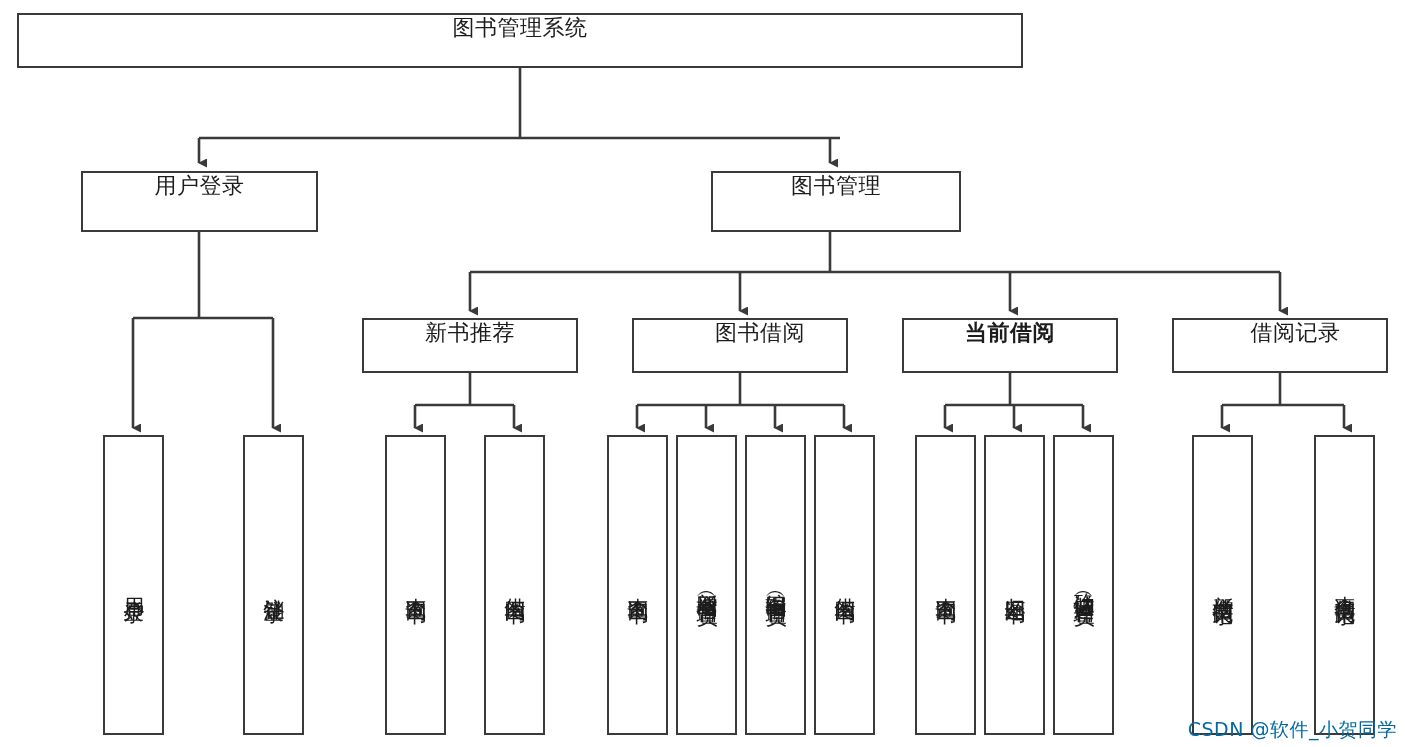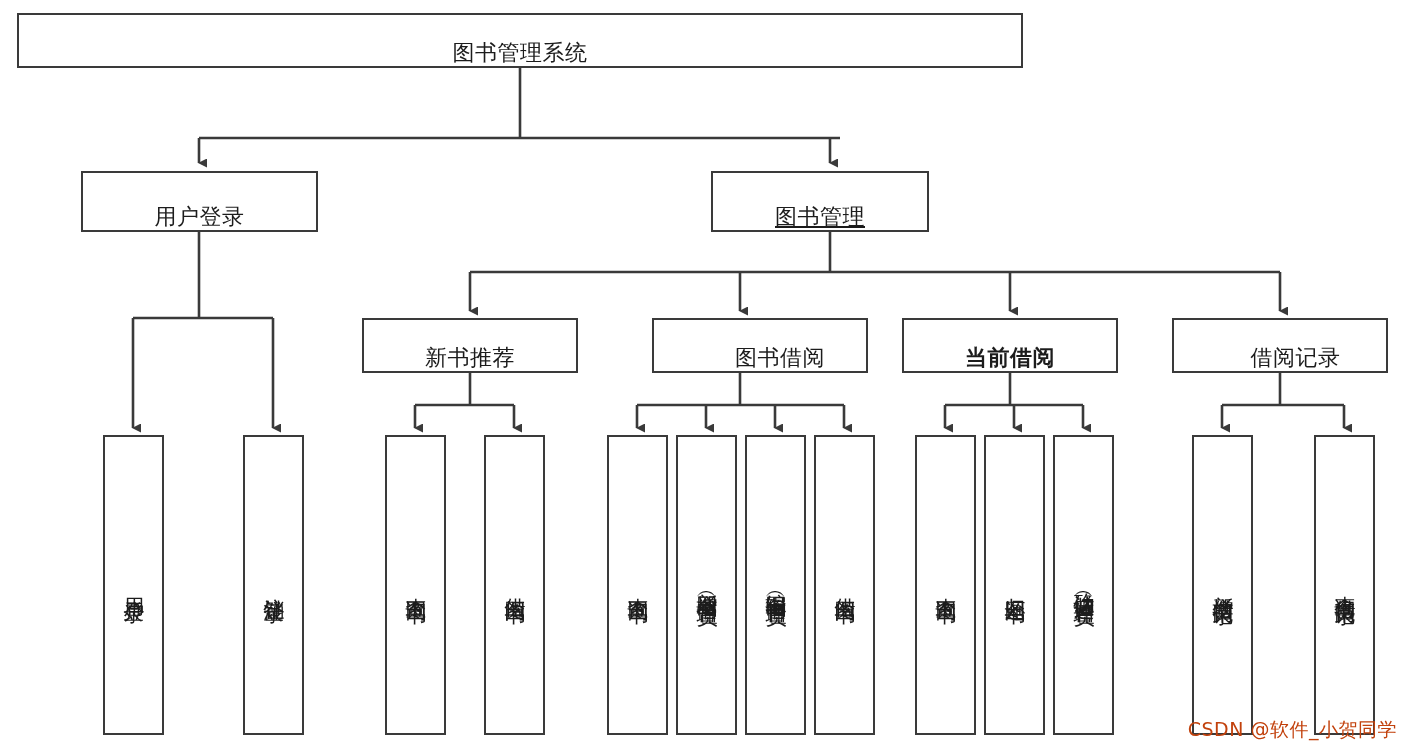--- a/index.html
+++ b/index.html
@@ -28,21 +28,21 @@
     height: 747px;
     pointer-events: none;
   }
   
   .node {
     position: absolute;
     box-sizing: border-box;
     background: #ffffff;
     border: 2.5px solid #3a3a3a;
     display: flex;
-    align-items: flex-end;
+    align-items: flex-start;
     justify-content: center;
     overflow: hidden;
   }
   .node-label {
     font-size: 22px;
     line-height: 1.18;
     color: #1c1c1c;
     letter-spacing: 0.5px;
     text-align: center;
     white-space: nowrap;
@@ -64,21 +64,21 @@
     line-height: 1.28;
     letter-spacing: 2px;
     max-height: 292px;
   }
   
   #watermark {
     position: absolute;
     right: 8px;
     bottom: 4px;
     font-size: 19px;
-    color: #c2410c;
+    color: #0369a1;
     letter-spacing: 0.5px;
     white-space: nowrap;
     user-select: none;
   }
 </style>
 </head>
 <body>
 
 <div id="diagram-root">
 
@@ -134,28 +134,28 @@
     </g>
   </svg>
 
   <div class="node root" style="left:17px; top:13px; width:1006px; height:55px;">
     <span class="node-label">图书管理系统</span>
   </div>
 
   <div class="node" style="left:81px; top:171px; width:237px; height:61px;">
     <span class="node-label">用户登录</span>
   </div>
-  <div class="node" style="left:711px; top:171px; width:218px; height:61px;text-decoration:underline;">
+  <div class="node" style="left:711px; top:171px; width:250px; height:61px;">
     <span class="node-label">图书管理</span>
   </div>
 
   <div class="node" style="left:362px; top:318px; width:216px; height:55px;">
     <span class="node-label">新书推荐</span>
   </div>
-  <div class="node" style="left:652px; top:318px; width:216px; height:55px;padding-left:40px;">
+  <div class="node" style="left:632px; top:318px; width:216px; height:55px;padding-left:40px;">
     <span class="node-label">图书借阅</span>
   </div>
   <div class="node" style="left:902px; top:318px; width:216px; height:55px;font-weight:bold;">
     <span class="node-label">当前借阅</span>
   </div>
   <div class="node" style="left:1172px; top:318px; width:216px; height:55px;padding-left:31px;">
     <span class="node-label">借阅记录</span>
   </div>
 
   <div class="node leaf" style="left:103px; top:435px; width:61px; height:300px;">

